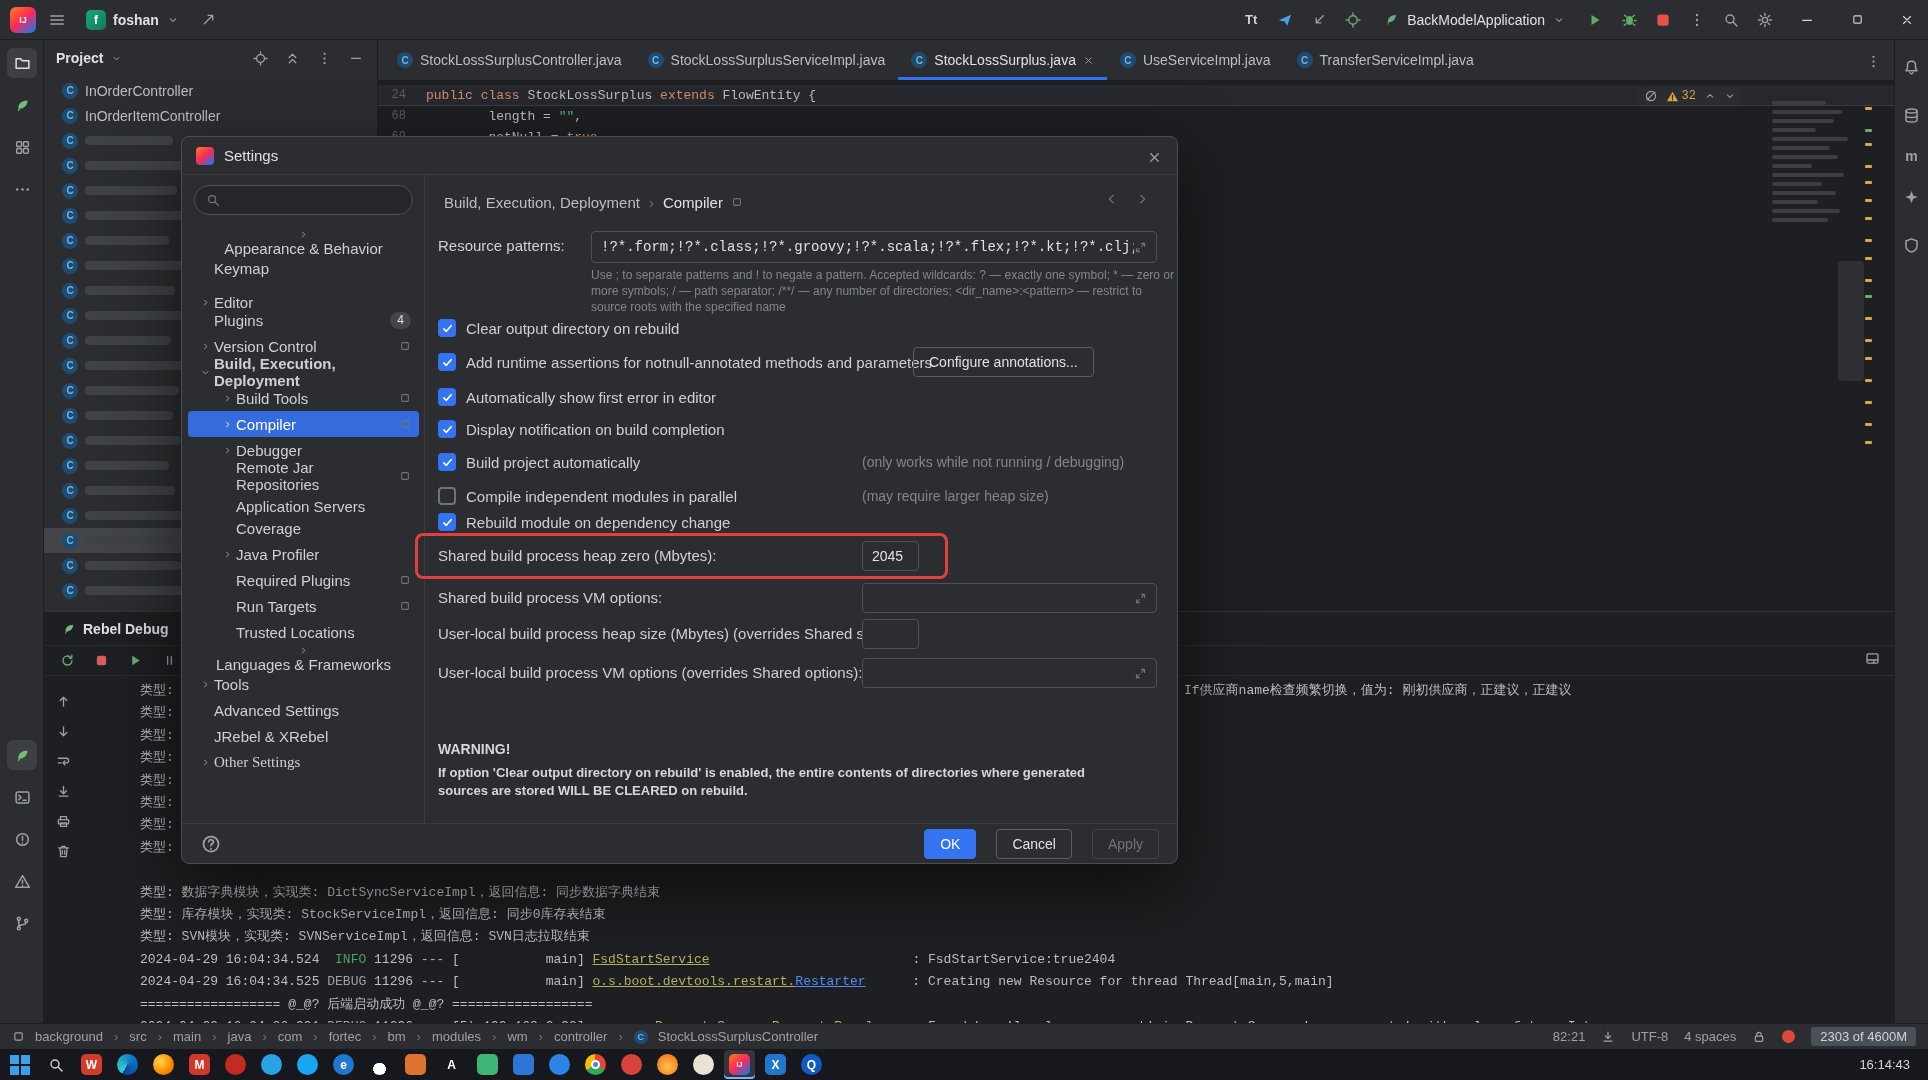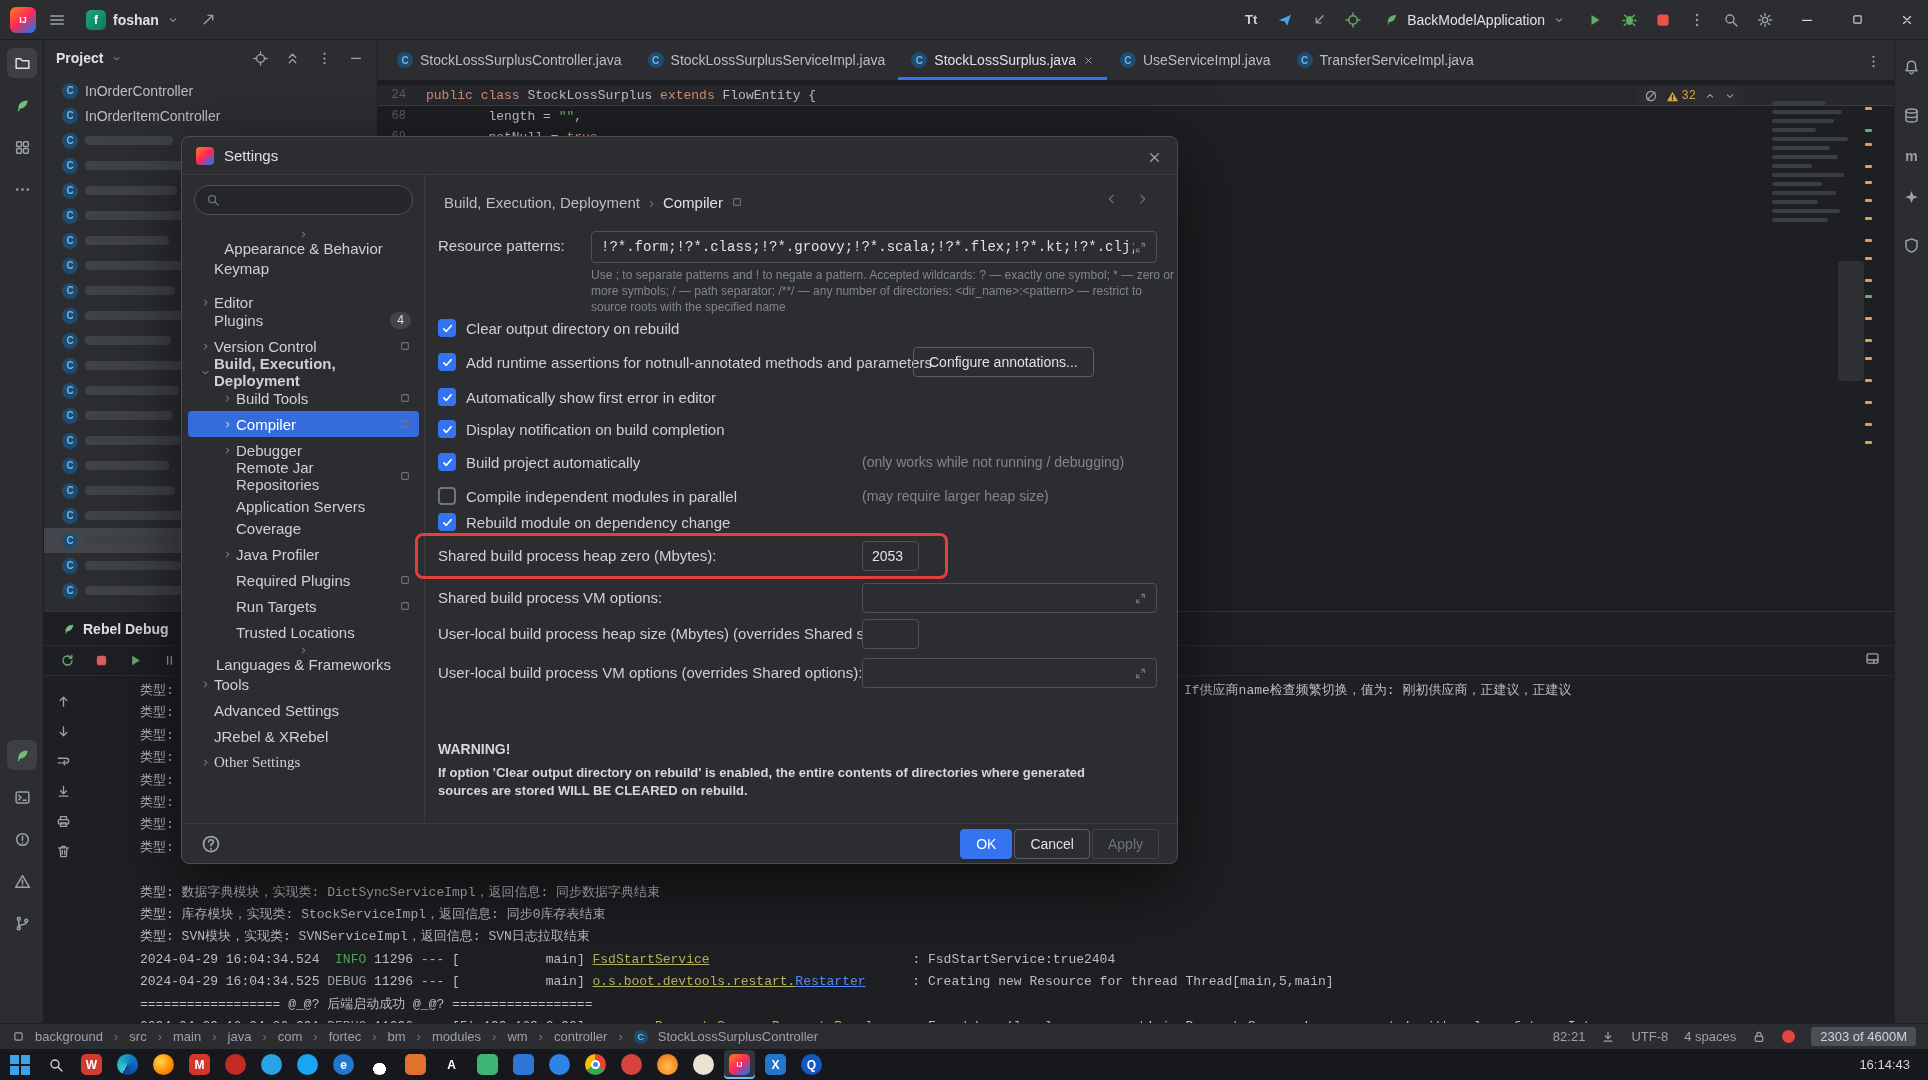--- a/index.html
+++ b/index.html
@@ -123,21 +123,21 @@
   .cb.off{border:2px solid #6f737a}
   .cb-lbl{font-size:15px;color:#ced0d6;white-space:nowrap}
   .cb-note{position:absolute;left:424px;font-size:14px;color:#82858c;white-space:nowrap}
   .btn{height:30px;padding:0 15px;border:1px solid #5a5d63;border-radius:4px;background:none;color:#dfe1e5;font-size:14px;font-family:inherit}
   .btn.primary{background:#3574f0;border-color:#3574f0;color:#fff}
   .btn.disabled{color:#6f737a;border-color:#43454a}
   #cfgbtn{position:absolute;left:731px;top:210px}
   .redbox{position:absolute;left:233px;top:396px;width:533px;height:46px;border:3px solid #e2403c;border-radius:8px;pointer-events:none;z-index:8}
   .warnttl{position:absolute;left:256px;top:604px;font-weight:700;color:#d5d7dd;font-size:14px}
   .warnline{position:absolute;left:256px;font-weight:700;color:#d5d7dd;font-size:13px;white-space:nowrap}
-  .dlg-footer{position:absolute;left:0;right:0;bottom:0;height:40px;border-top:1px solid #393b40;display:flex;align-items:center;padding:0 18px;gap:2px}
+  .dlg-footer{position:absolute;left:0;right:0;bottom:0;height:40px;border-top:1px solid #393b40;display:flex;align-items:center;padding:0 18px;gap:20px}
   .helpcirc{width:22px;height:22px;border-radius:50%;display:flex;align-items:center;justify-content:center;color:#9da0a8}
 </style>
 </head>
 <body>
 
 <div id="screen">
 
   <header id="titlebar" class="ab">
     <div class="tb-left">
       <div class="logo">IJ</div>
@@ -1104,21 +1104,21 @@
           </span>
           <span class="cb-lbl">Rebuild module on dependency change</span>
         </div>
       </div>
     <button class="btn" id="cfgbtn">Configure annotations...</button>
 
     <div class="redbox"></div>
     <div id="fldrows">
         <div class="dlg-lbl" style="left: 256px; top: 404px;">Shared build process heap zero (Mbytes):</div>
         <div class="fld" style="left: 680px; top: 404px; width: 57px;">
-          <span>2053</span>
+          <span>2045</span>
         </div>
         <div class="dlg-lbl" style="left: 256px; top: 446px;">Shared build process VM options:</div>
         <div class="fld" style="left: 680px; top: 446px; width: 295px;">
           <span></span>
           <span class="exp">
             <svg viewBox="0 0 16 16" width="13" height="13" fill="none" stroke="currentColor" stroke-width="1.4" stroke-linecap="round" stroke-linejoin="round">
               <path d="M9.2 3H13v3.8M13 3L9.5 6.5M6.8 13H3V9.2M3 13l3.5-3.5"></path>
             </svg>
           </span>
         </div>

